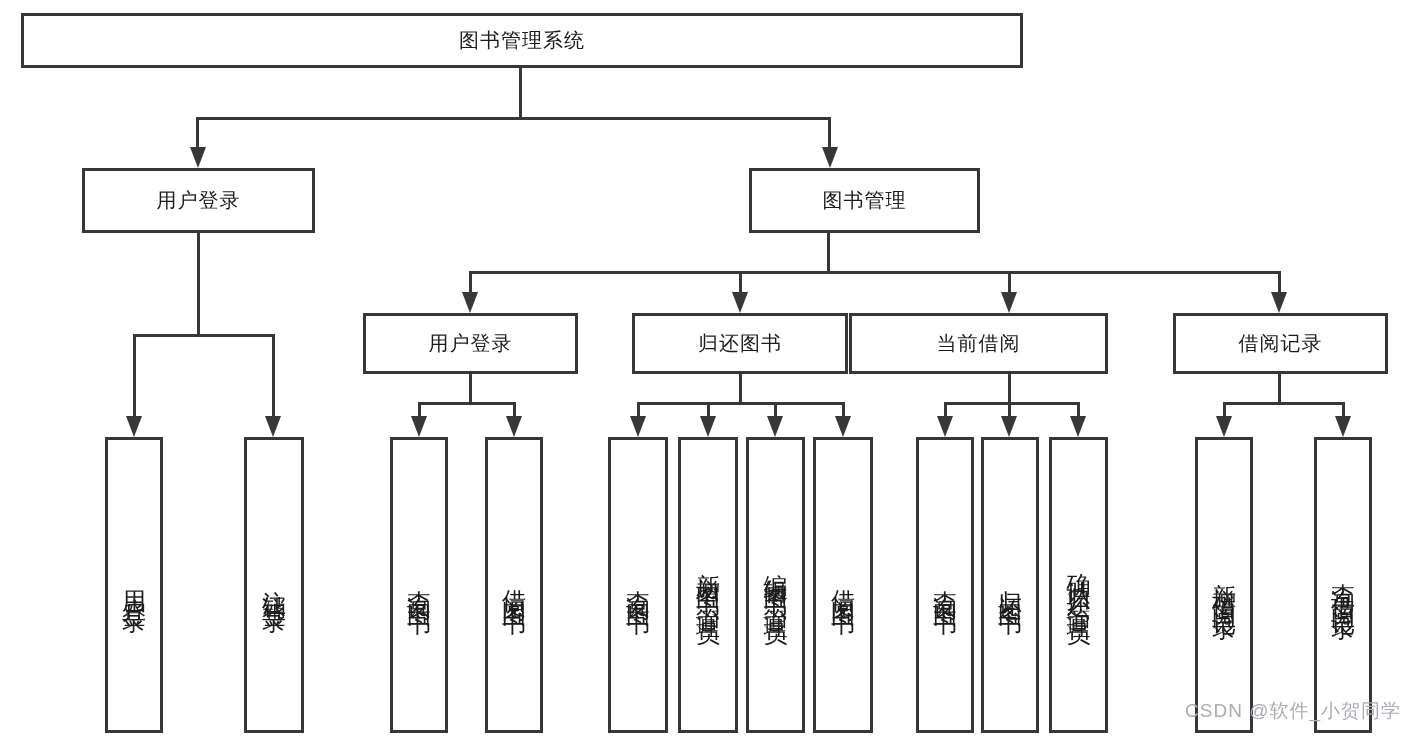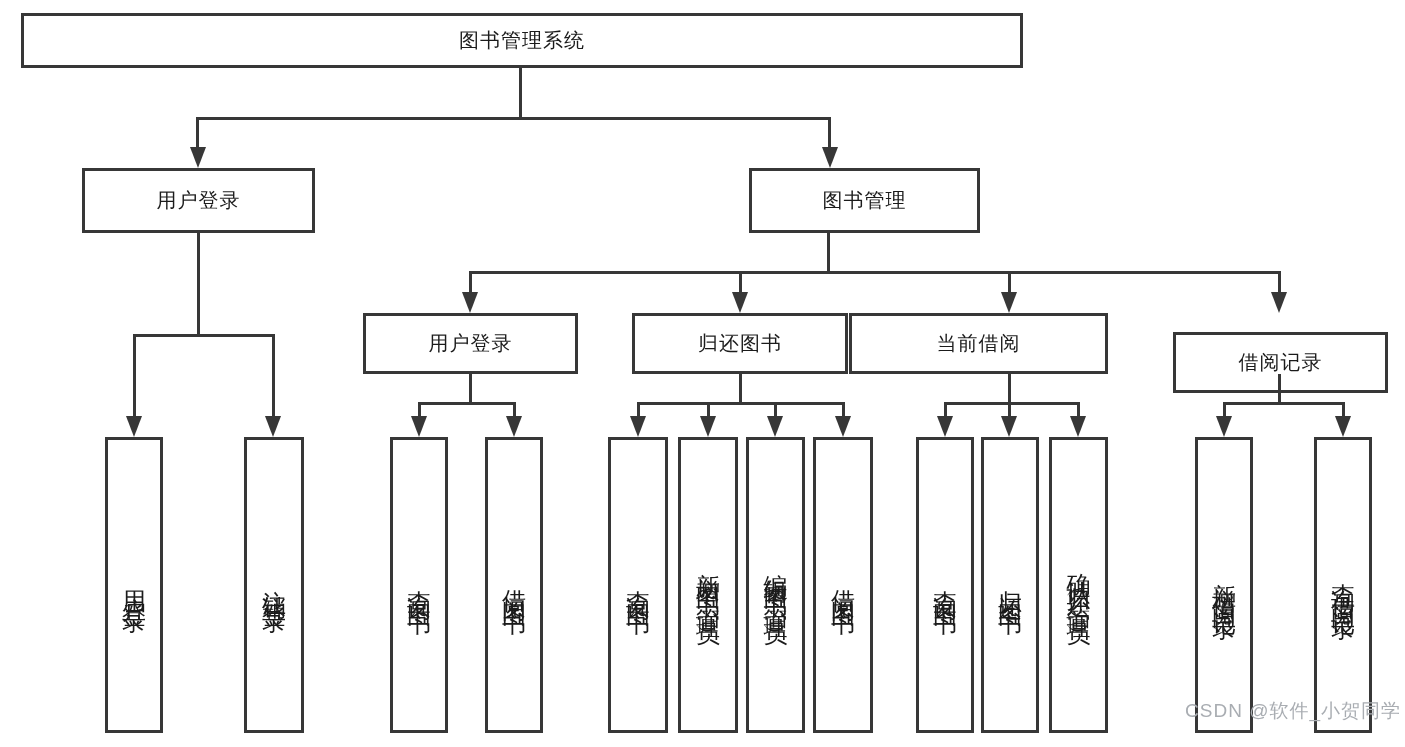--- a/index.html
+++ b/index.html
@@ -65,21 +65,21 @@
 </div>
 
 <div class="node" style="left:632px;top:313px;width:216px;height:61px;">
   <span>归还图书</span>
 </div>
 
 <div class="node" style="left:849px;top:313px;width:259px;height:61px;">
   <span>当前借阅</span>
 </div>
 
-<div class="node" style="left:1173px;top:332px;width:215px;height:61px;">
+<div class="node" style="left:1173px;top:313px;width:215px;height:61px;">
   <span>借阅记录</span>
 </div>
 
 <div class="leaf" style="left:105px;width:58px;">
   <span class="vtext">用户登录</span>
 </div>
 <div class="leaf" style="left:244px;width:60px;">
   <span class="vtext">注销登录</span>
 </div>
 

